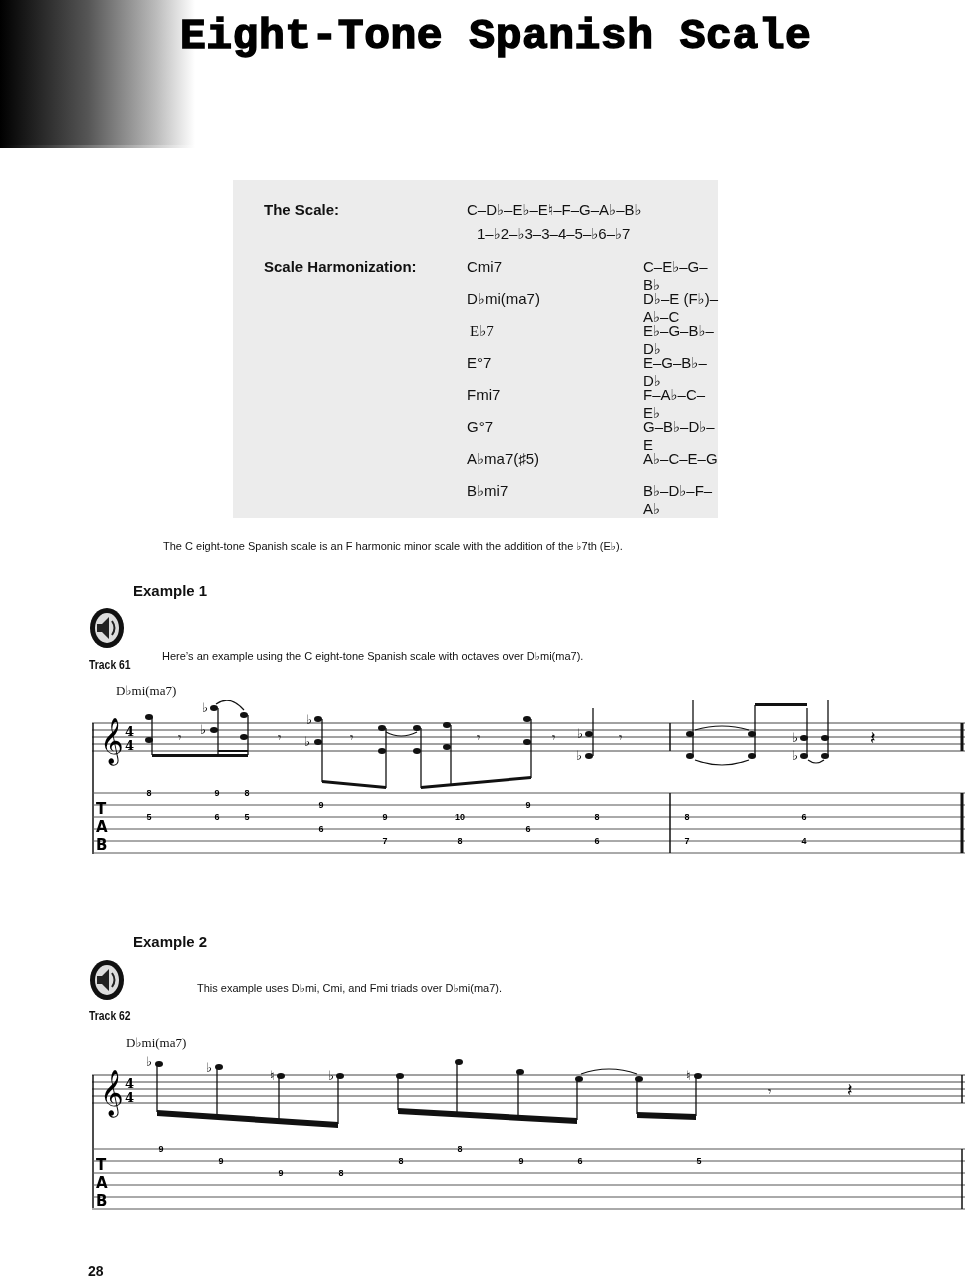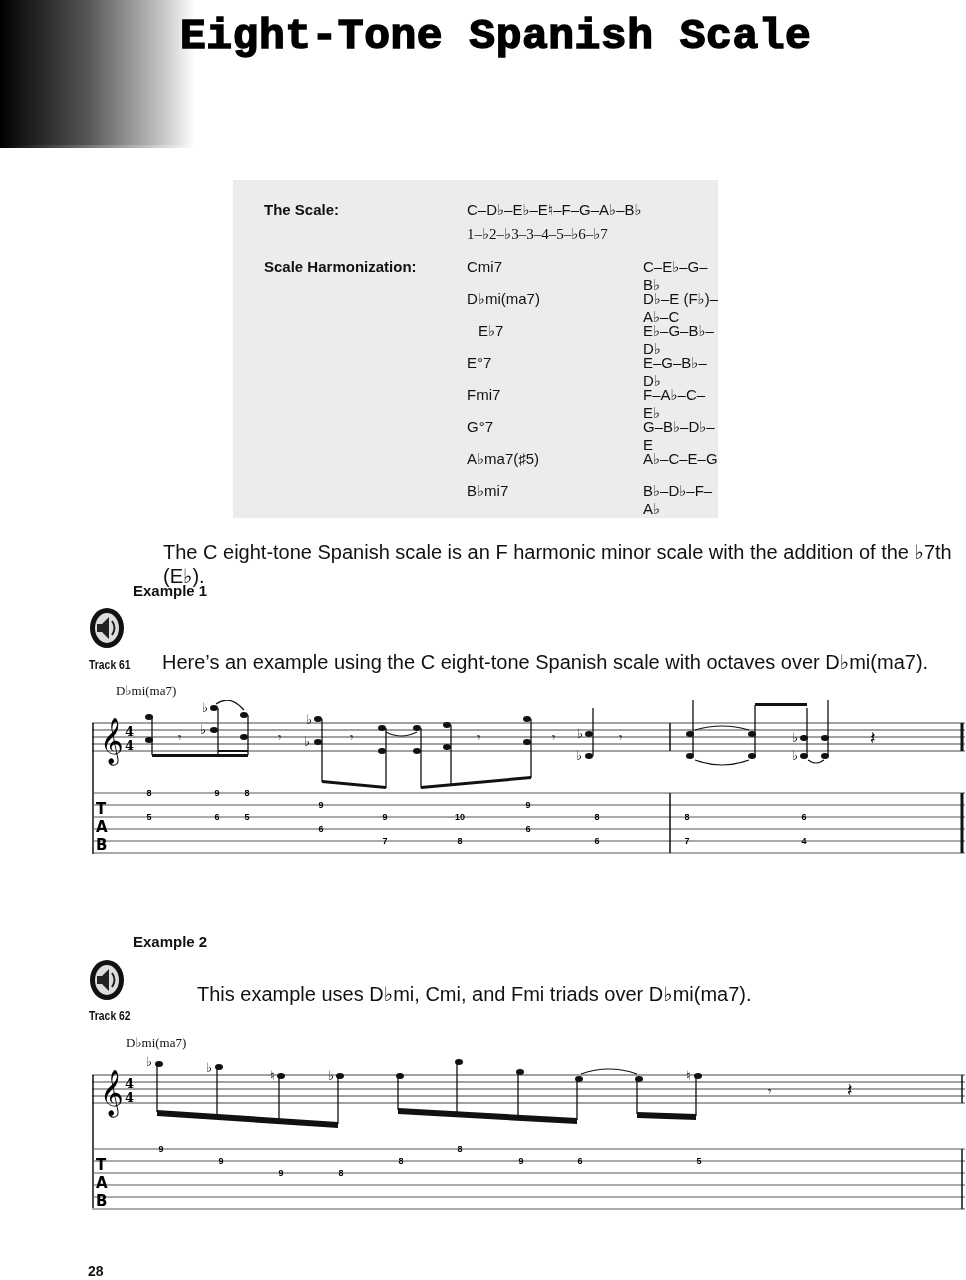--- a/index.html
+++ b/index.html
@@ -3,45 +3,45 @@
 <meta charset="utf-8">
 <style>
   html,body{margin:0;padding:0;background:#fff;}
   body{width:966px;height:1280px;position:relative;overflow:hidden;font-family:"Liberation Sans",sans-serif;color:#111;}
   .header-bar{position:absolute;left:0;top:0;width:195px;height:148px;background:linear-gradient(to right,#000 0%,#555 45%,#bbb 80%,#fff 100%);}
   .header-bar:after{content:"";position:absolute;left:0;right:0;bottom:0;height:3px;background:linear-gradient(to right,#000,#fff);}
   .title{position:absolute;left:180px;top:12px;font-family:Liberation Mono, monospace;font-weight:bold;font-size:43px;letter-spacing:0.5px;color:#000;-webkit-text-stroke:1.5px #000;}
   .scale-box{position:absolute;left:233px;top:180px;width:485px;height:338px;background:#ececec;}
   .sb-row{position:absolute;font-size:15px;}
   .sb-label{font-weight:bold;}
-  .text{position:absolute;font-size:20px;}
+  .text{position:absolute;font-size:11px;}
   .ex-title{position:absolute;font-size:15px;font-weight:bold;}
   .audio-icon{position:absolute;width:38px;height:44px;}
   .track-label{position:absolute;font-size:13px;font-weight:bold;transform:scaleX(0.8);transform-origin:left;}
   .chord{position:absolute;font-family:"Liberation Serif",serif;font-size:13px;}
   svg.staff{position:absolute;}
   .page-num{position:absolute;left:88px;top:1263px;font-weight:bold;font-size:14px;}
 </style>
 </head>
 <body>
 
 <div class="header-bar"></div>
 <div class="title">Eight-Tone Spanish Scale</div>
 
 <div class="scale-box">
   <div class="sb-row sb-label" style="left:31px;top:21px;">The Scale:</div>
   <div class="sb-row" style="left:234px;top:21px;">C–D♭–E♭–E♮–F–G–A♭–B♭</div>
-  <div class="sb-row" style="left:234px;top:45px;font-family:Liberation Serif, serif;">1–♭2–♭3–3–4–5–♭6–♭7</div>
+  <div class="sb-row" style="left:244px;top:45px;">1–♭2–♭3–3–4–5–♭6–♭7</div>
   <div class="sb-row sb-label" style="left:31px;top:78px;">Scale Harmonization:</div>
 
   <div class="sb-row" style="left:234px;top:78px;">Cmi7</div>
   <div class="sb-row" style="left:410px;top:78px;">C–E♭–G–B♭</div>
   <div class="sb-row" style="left:234px;top:110px;">D♭mi(ma7)</div>
   <div class="sb-row" style="left:410px;top:110px;">D♭–E (F♭)–A♭–C</div>
-  <div class="sb-row" style="left:245px;top:142px;">E♭7</div>
+  <div class="sb-row" style="left:237px;top:142px;font-family:Liberation Serif, serif;">E♭7</div>
   <div class="sb-row" style="left:410px;top:142px;">E♭–G–B♭–D♭</div>
   <div class="sb-row" style="left:234px;top:174px;">E°7</div>
   <div class="sb-row" style="left:410px;top:174px;">E–G–B♭–D♭</div>
   <div class="sb-row" style="left:234px;top:206px;">Fmi7</div>
   <div class="sb-row" style="left:410px;top:206px;">F–A♭–C–E♭</div>
   <div class="sb-row" style="left:234px;top:238px;">G°7</div>
   <div class="sb-row" style="left:410px;top:238px;">G–B♭–D♭–E</div>
   <div class="sb-row" style="left:234px;top:270px;">A♭ma7(♯5)</div>
   <div class="sb-row" style="left:410px;top:270px;">A♭–C–E–G</div>
   <div class="sb-row" style="left:234px;top:302px;">B♭mi7</div>

